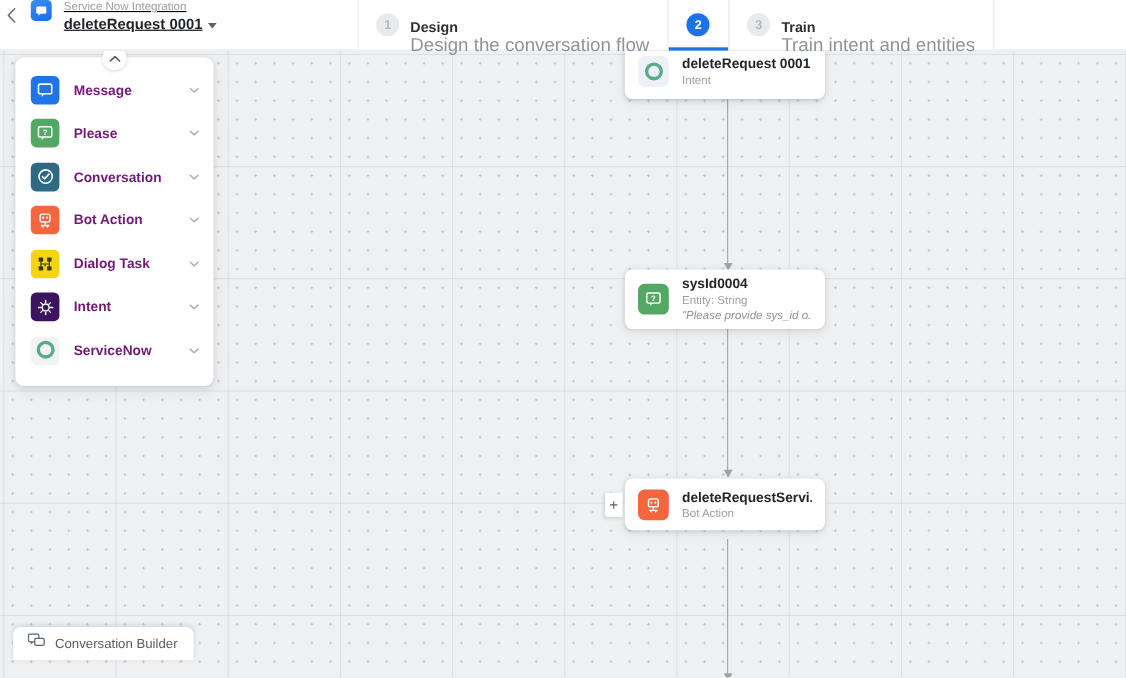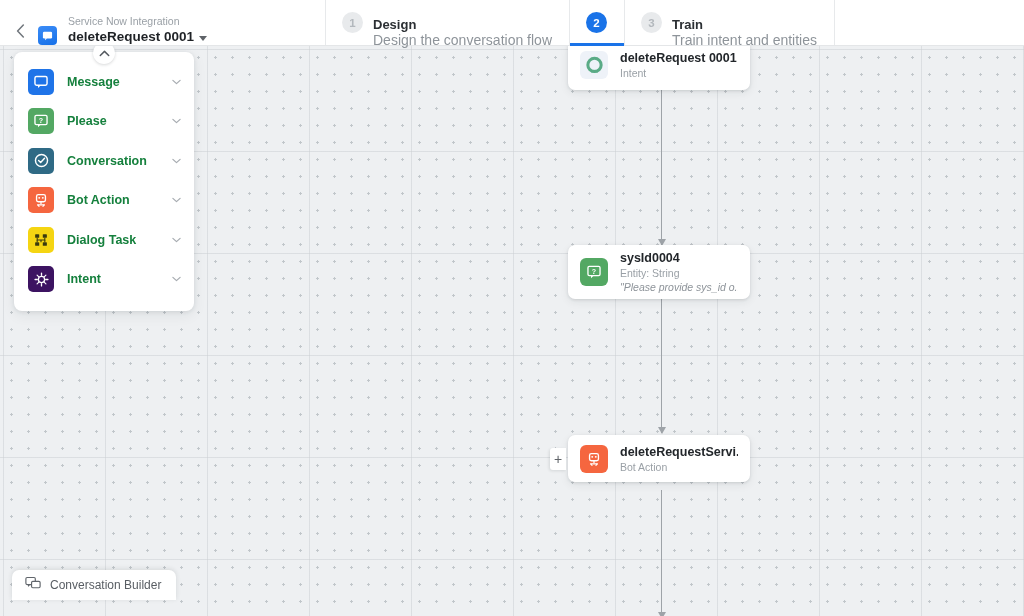--- a/index.html
+++ b/index.html
@@ -16,22 +16,22 @@
   
   .header {
     position: absolute; top: 0; left: 0;
     width: 1024px; height: 46px;
     background: #ffffff;
     border-bottom: 1px solid #e4e6e8;
     display: flex; align-items: stretch;
     z-index: 40;
   }
   .hdr-left {
-    display: flex; align-items: flex-end;
-    padding-left: 10px; width: 325px; flex: 0 0 325px;
+    display: flex; align-items: flex-start;
+    width: 325px; flex: 0 0 325px; text-decoration: underline;
   }
   .back-btn {
     width: 20px; height: 28px;
     display: flex; align-items: center; justify-content: center;
     color: #6b7075; font-size: 15px; cursor: pointer;
     user-select: none;
   }
   .app-badge {
     width: 19px; height: 19px; border-radius: 4px;
     background: linear-gradient(160deg,#3b8cf7,#1670e8);
@@ -75,21 +75,21 @@
     display: flex; align-items: center; justify-content: center;
     flex: 0 0 21px;
   }
   .step.active .step-num { background: #1a73e8; color: #fff; }
   .step-txt { display: flex; flex-direction: column; justify-content: center; margin-top: 20px; }
   .step-name {
     font-size: 13px; font-weight: 700; color: #2b2f33;
     line-height: 16px; white-space: nowrap;
   }
   .step-desc {
-    font-size: 14px; color: #8e949a; line-height: 15px;
+    font-size: 17px; color: #8e949a; line-height: 15px;
     white-space: nowrap;
   }
   .step.active::after {
     content: ""; position: absolute; left: 0; right: 0; bottom: -1px;
     height: 3px; background: #1a73e8;
   }
 
   
   .canvas {
     position: absolute; top: 46px; left: 0;
@@ -132,21 +132,21 @@
     cursor: pointer;
   }
   .p-icon {
     width: 26px; height: 26px; border-radius: 5px;
     display: flex; align-items: center; justify-content: center;
     flex: 0 0 26px;
   }
   .p-icon svg { display: block; }
   .p-label {
     margin-left: 13px;
-    font-size: 12.5px; color: #15803d; font-weight: 600;
+    font-size: 12.5px; color: #701a75; font-weight: 600;
     flex: 1; white-space: nowrap;
   }
   .p-chev {
     width: 12px; height: 12px; flex: 0 0 12px;
     display: flex; align-items: center; justify-content: center;
   }
 
   
   .flow { position: absolute; left: 0; top: 0; width: 1024px; height: 570px; }
 
@@ -428,20 +428,34 @@
         <div class="p-label">Intent</div>
         <div class="p-chev">
           <svg width="9" height="6" viewBox="0 0 10 6" aria-hidden="true">
             <path d="M1 1.2 5 4.8 9 1.2" fill="none" stroke="#a7acb1" stroke-width="1.4" stroke-linecap="round" stroke-linejoin="round"></path>
           </svg>
         </div>
       </div>
 
 
 
+      <div class="p-item">
+        <div class="p-icon" style="background:#f1f3f6;">
+          <svg width="19" height="19" viewBox="0 0 20 20" aria-hidden="true">
+            <circle cx="10" cy="9.4" r="7" fill="none" stroke="#5aab86" stroke-width="3.2"></circle>
+            <path d="M6.6 14.6 L6.6 17.4 L13.4 17.4 L13.4 14.6 Z" fill="#5aab86"></path>
+          </svg>
+        </div>
+        <div class="p-label">ServiceNow</div>
+        <div class="p-chev">
+          <svg width="9" height="6" viewBox="0 0 10 6" aria-hidden="true">
+            <path d="M1 1.2 5 4.8 9 1.2" fill="none" stroke="#a7acb1" stroke-width="1.4" stroke-linecap="round" stroke-linejoin="round"></path>
+          </svg>
+        </div>
+      </div>
     </div>
 
     <div class="conv-builder">
       <span>
         <svg width="16" height="15" viewBox="0 0 18 16" aria-hidden="true">
           <rect x="1" y="1.2" width="10.6" height="8" rx="1.4" fill="none" stroke="#60656b" stroke-width="1.3"></rect>
           <path d="M3.4 9.2 3.4 11.8 6.1 9.2z" fill="#60656b"></path>
           <rect x="7.4" y="5.6" width="9.6" height="7.2" rx="1.4" fill="#ffffff" stroke="#60656b" stroke-width="1.3"></rect>
         </svg>
       </span>

